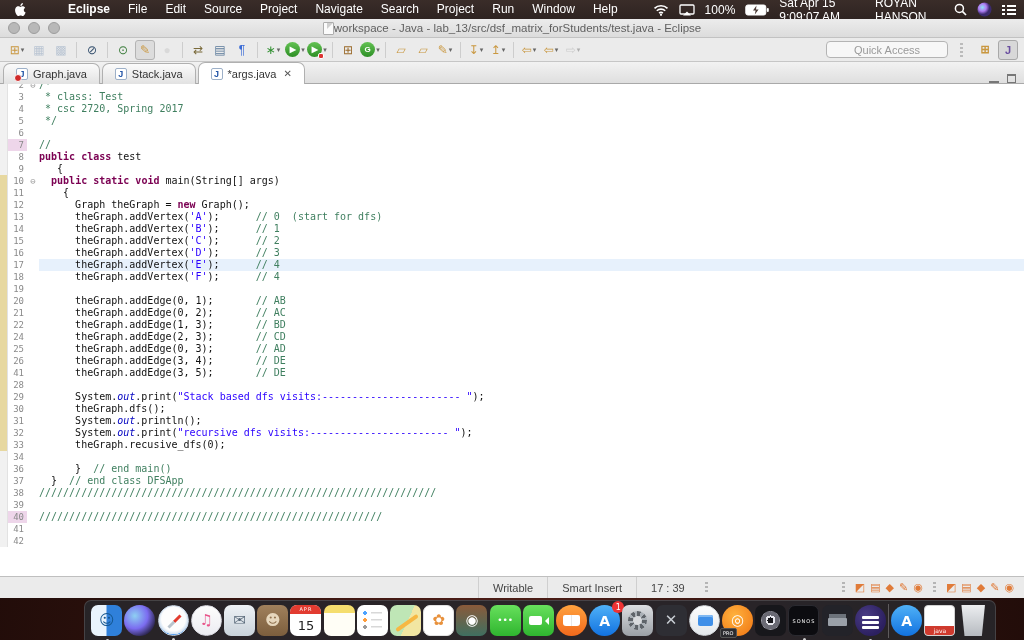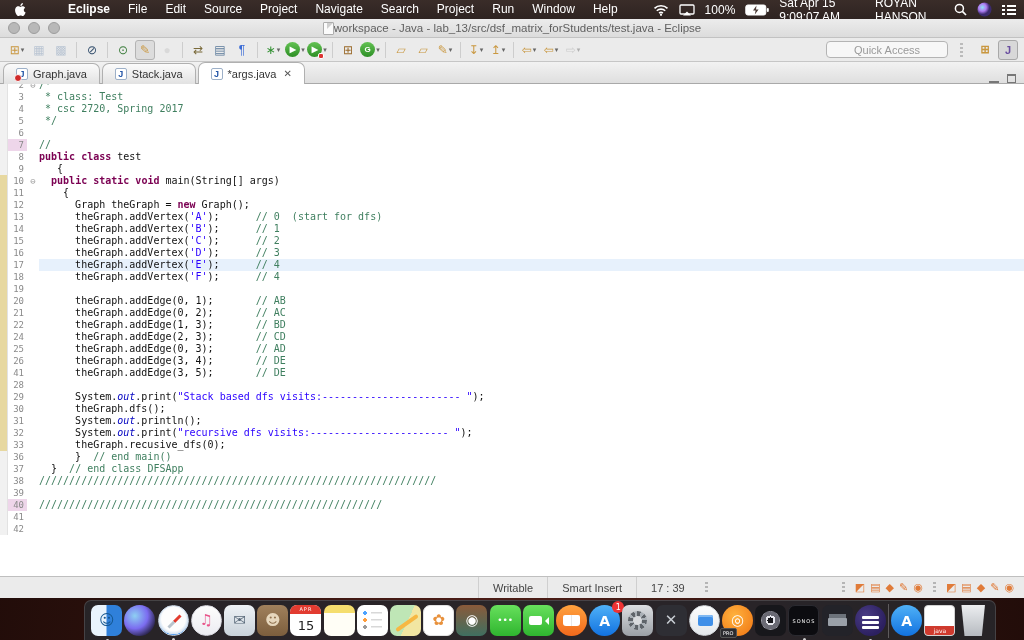--- a/index.html
+++ b/index.html
@@ -555,20 +555,26 @@
           <pre class="codepre"><span class="t-p">      System.</span><span class="t-f2">out</span><span class="t-p">.print(</span><span class="t-s">"recursive dfs visits:----------------------- "</span><span class="t-p">);</span></pre>
         </div>
         <div class="row">
           <div class="ann diff"></div>
           <div class="num">33</div>
           <div class="fold"></div>
           <pre class="codepre"><span class="t-p">      theGraph.recusive_dfs(0);</span></pre>
         </div>
         <div class="row">
           <div class="ann"></div>
+          <div class="num">34</div>
+          <div class="fold"></div>
+          <pre class="codepre"></pre>
+        </div>
+        <div class="row">
+          <div class="ann"></div>
           <div class="num">36</div>
           <div class="fold"></div>
           <pre class="codepre"><span class="t-p">      }  </span><span class="t-c">// end main()</span></pre>
         </div>
         <div class="row">
           <div class="ann"></div>
           <div class="num">37</div>
           <div class="fold"></div>
           <pre class="codepre"><span class="t-p">  }  </span><span class="t-c">// end class DFSApp</span></pre>
         </div>

